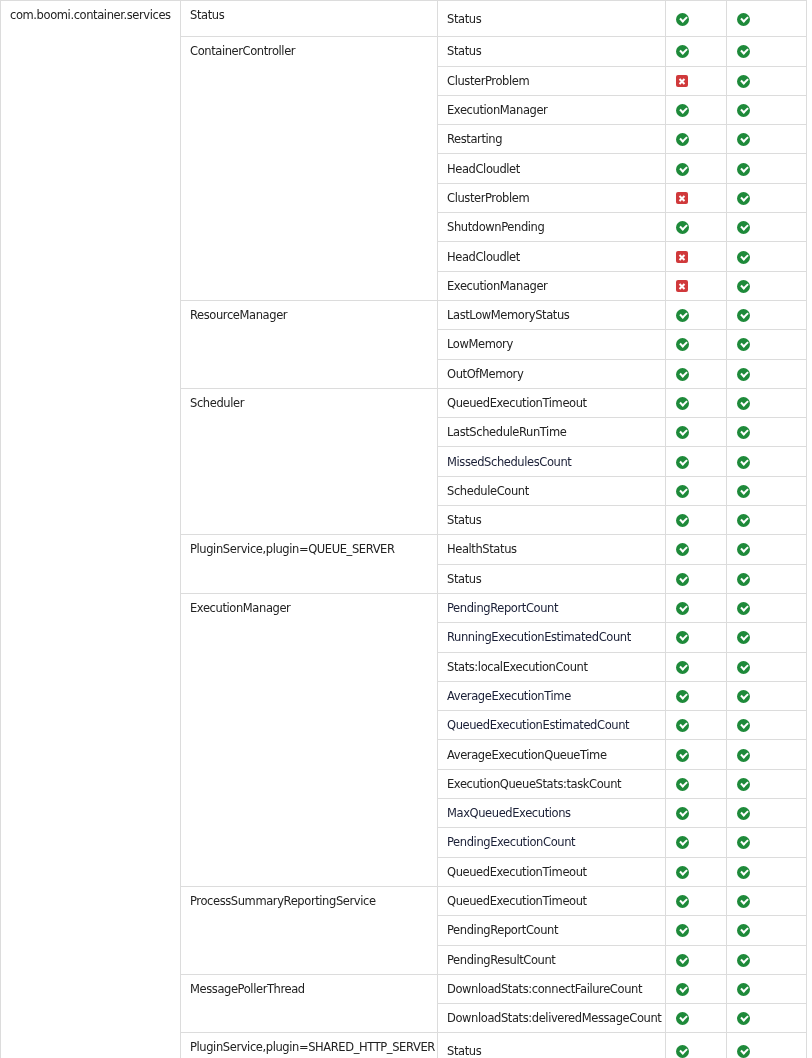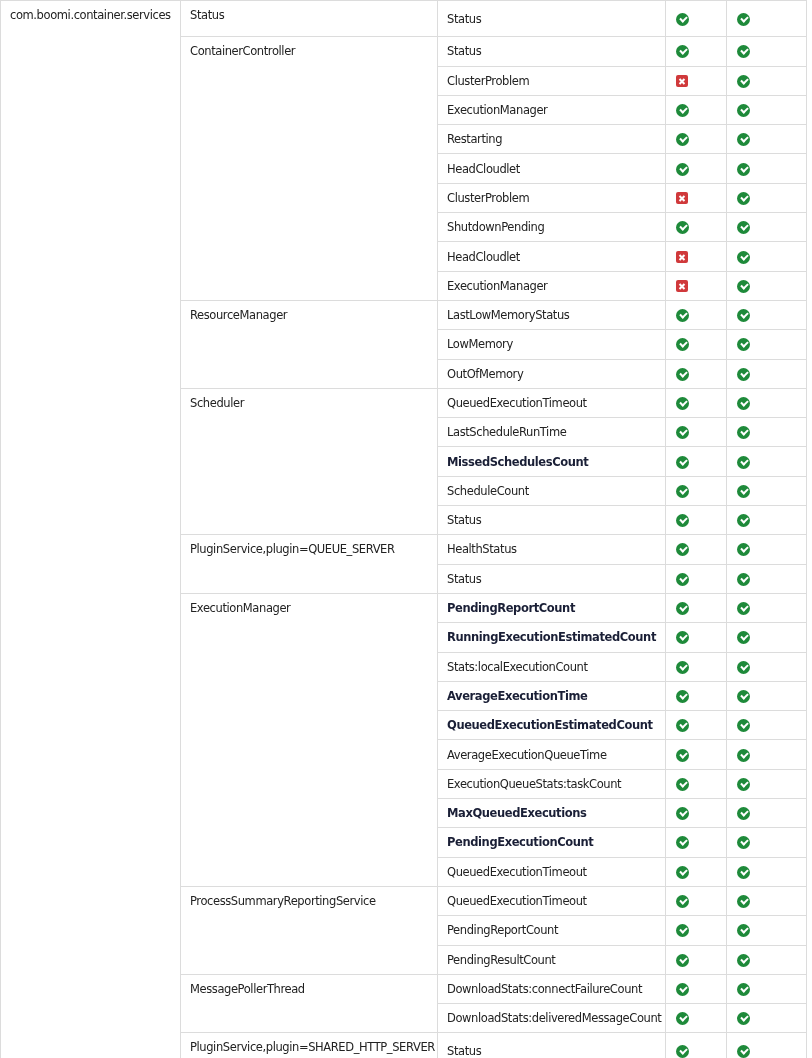--- a/index.html
+++ b/index.html
@@ -2,21 +2,21 @@
 <html><head>
 <meta charset="utf-8">
 <style>
   html, body { margin:0; padding:0; background:#ffffff; }
   body { width:812px; height:1058px; overflow:hidden; font-family:"DejaVu Sans","Liberation Sans",sans-serif; font-size:11.5px; color:#222; }
   table { border-collapse:collapse; table-layout:fixed; position:absolute; left:0; top:0; width:806px; }
   td { border:1px solid #dcdcdc; padding:0 8px 0 9px; height:28.3px; vertical-align:middle; white-space:nowrap; overflow:hidden; letter-spacing:-0.4px; }
   td.top { vertical-align:top; padding-top:7px; }
   td.domain { border-left:1px solid #dcdcdc; }
   col.c1 { width:180px; } col.c2 { width:257px; } col.c3 { width:228px; } col.c4 { width:61px; } col.c5 { width:80px; }
-  .attr.bold { font-weight:bold; color:#1a1f36; }
+  .attr.bold { font-weight:normal; color:#1a1f36; }
   .ic { display:inline-block; width:13px; height:13px; vertical-align:middle; margin-left:1px; }
   .ok { border-radius:50%; background:#1e8a3a; position:relative; }
   .ok::after { content:""; position:absolute; left:3.5px; top:3px; width:5px; height:3px; border-left:2px solid #fff; border-bottom:2px solid #fff; transform:rotate(-45deg); }
   .bad { border-radius:2px; background:#d0393b; width:12px; height:12px; position:relative; }
   .bad::before, .bad::after { content:""; position:absolute; left:5px; top:2.5px; width:2px; height:7px; background:#fff; }
   .bad::before { transform:rotate(45deg); } .bad::after { transform:rotate(-45deg); }
 </style>
 </head>
 <body>
 

